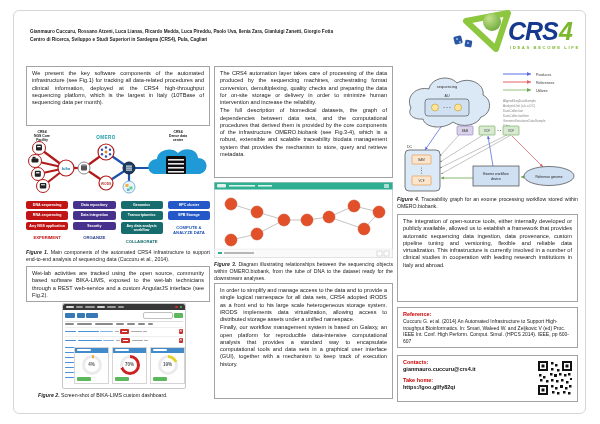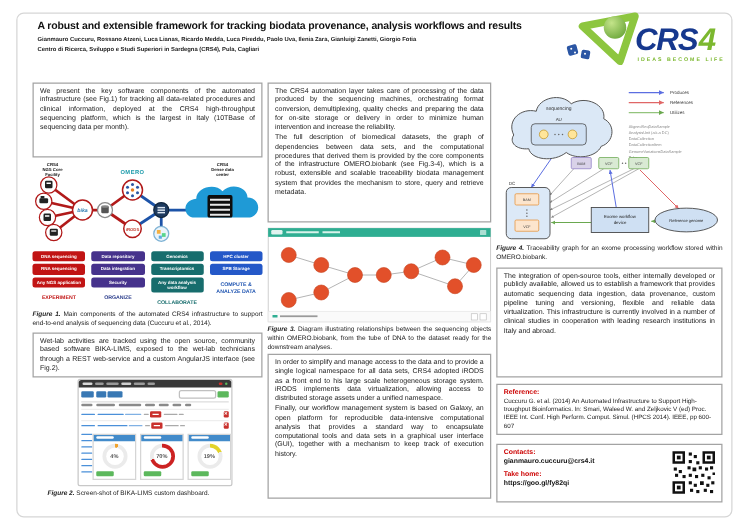--- a/index.html
+++ b/index.html
@@ -51,21 +51,20 @@
   .redh{color:#cc0000;font-weight:bold;font-size:5.5px;}
   .reftxt{font-size:5px;line-height:1.3;color:#222;}
   .ctval{font-size:5.5px;font-weight:bold;color:#111;}
 </style>
 </head>
 <body>
 
 <div class="wrap">
   <div class="frame"></div>
 
-  <div class="abs title" style="left:30px;top:15px;width:430px;">A robust and extensible framework for tracking biodata provenance, analysis workflows and results</div>
   <div class="abs authors" style="left:30px;top:29px;width:430px;">Gianmauro Cuccuru, Rossano Atzeni, Luca Lianas, Ricardo Medda, Luca Pireddu, Paolo Uva, Ilenia Zara, Gianluigi Zanetti, Giorgio Fotia</div>
   <div class="abs affil" style="left:30px;top:37px;width:430px;">Centro di Ricerca, Sviluppo e Studi Superiori in Sardegna (CRS4), Pula, Cagliari</div>
 
   <svg class="abs" style="left:450px;top:9px;" width="132" height="46" viewBox="0 0 132 46">
     <defs>
       <radialGradient id="sph" cx="0.35" cy="0.3" r="0.9">
         <stop offset="0" stop-color="#c4e48a"></stop>
           <stop offset="1" stop-color="#5f9e2f"></stop>
       </radialGradient>
     </defs>

